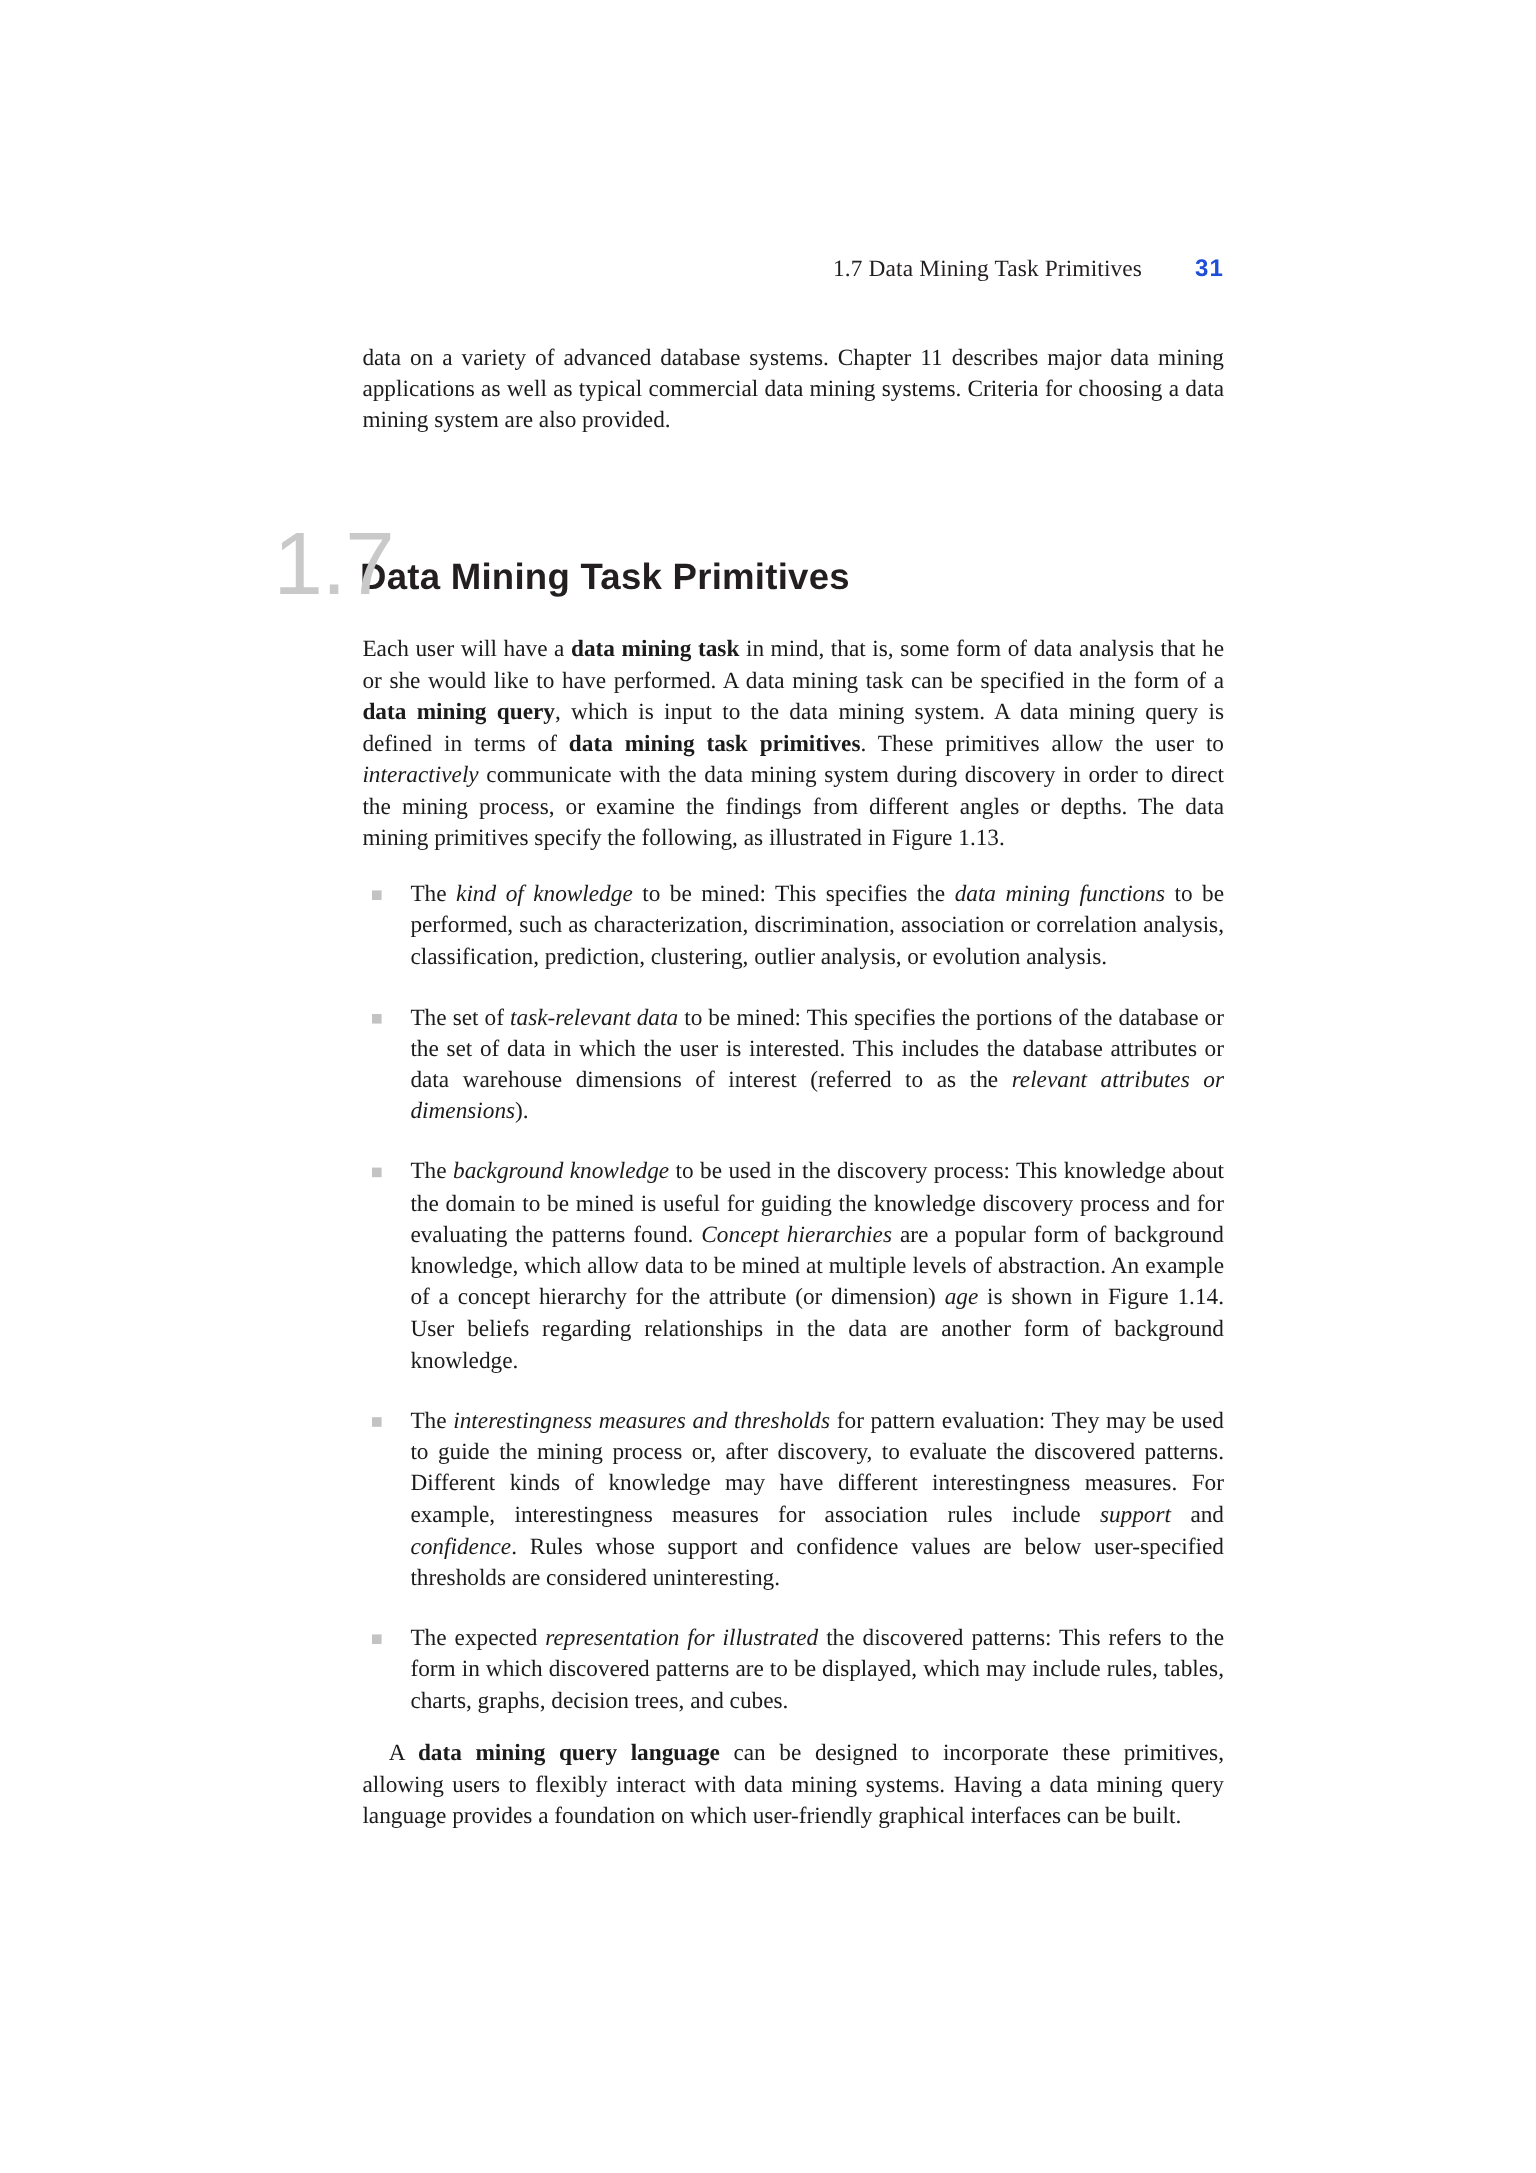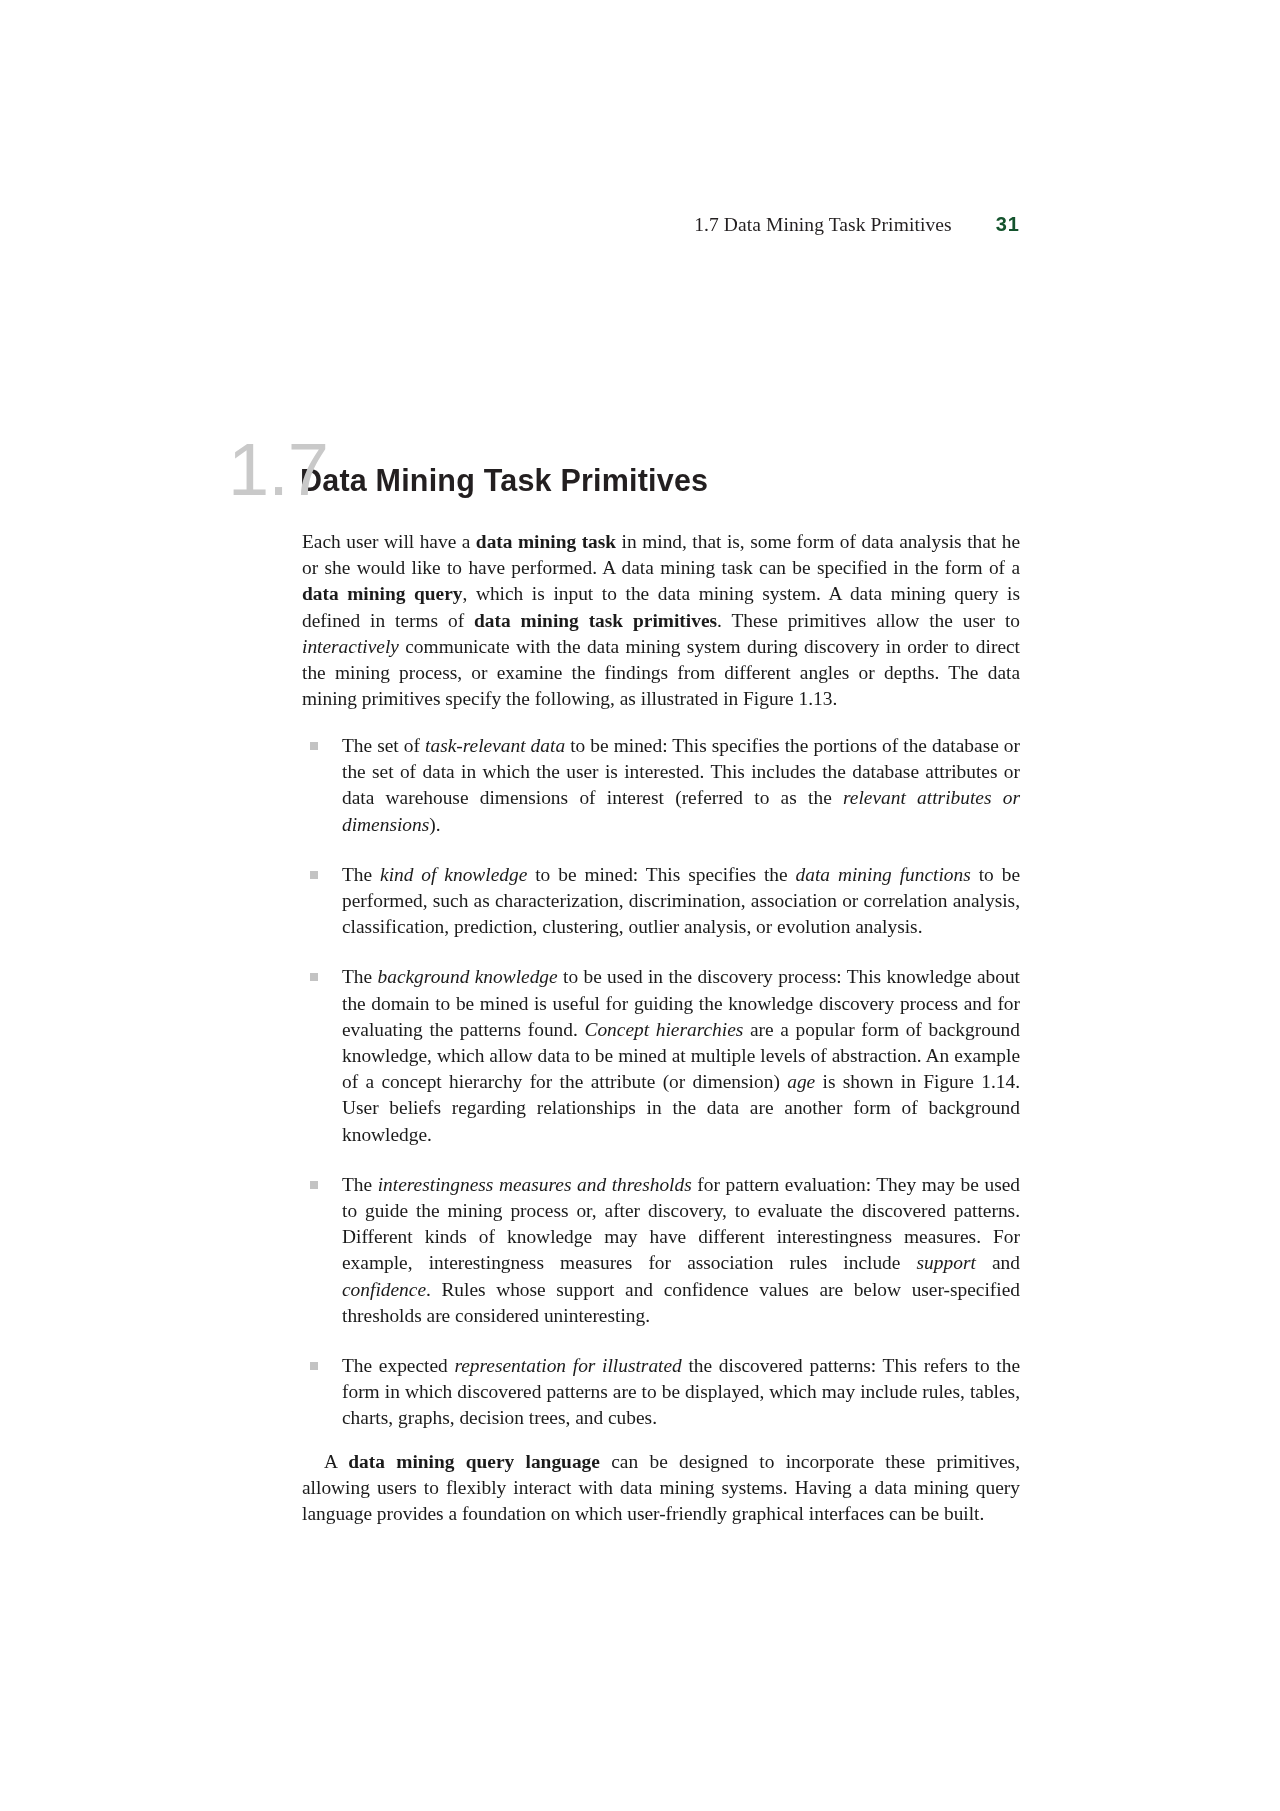--- a/index.html
+++ b/index.html
@@ -31,21 +31,21 @@
     font-family: "Liberation Serif", "DejaVu Serif", serif;
     font-size: 19.5px;
     letter-spacing: 0.1px;
     color: #231f20;
     white-space: nowrap;
   }
   .running-head .rh-pageno {
     font-family: "Liberation Sans", "DejaVu Sans", sans-serif;
     font-weight: bold;
     font-size: 20px;
-    color: #14532d;
+    color: #1d4ed8;
     margin-left: 44px;
     letter-spacing: 1px;
   }
 
   
   .col {
     position: absolute;
     left: 302px;
     width: 718px;
   }
@@ -127,41 +127,44 @@
 </head>
 <body>
 
 <div class="page">
 
   <div class="running-head">
     <span class="rh-title">1.7  Data Mining Task Primitives</span>
     <span class="rh-pageno">31</span>
   </div>
 
+  <div class="col" style="top:286px;">
+    <p class="body noindent">data on a variety of advanced database systems. Chapter 11 describes major data mining applications as well as typical commercial data mining systems. Criteria for choosing a data mining system are also provided.</p>
+  </div>
 
   <div class="section-head">
     <span class="section-num">1.7</span>
     <span class="section-title">Data Mining Task Primitives</span>
   </div>
 
   <div class="col" style="top:529px;">
     <p class="body noindent"><span>Each user will have a </span><b>data mining task</b><span> in mind, that is, some form of data analysis that he or she would like to have performed. A data mining task can be specified in the form of a </span><b>data mining query</b><span>, which is input to the data mining system. A data mining query is defined in terms of </span><b>data mining task primitives</b><span>. These primitives allow the user to </span><i>interactively</i><span> communicate with the data mining system during discovery in order to direct the mining process, or examine the findings from different angles or depths. The data mining primitives specify the following, as illustrated in Figure 1.13.</span></p>
   </div>
 
   <div class="col" style="top:733px;">
     <ul class="bullets">
 
       <li class="bullet">
         <span class="sq"></span>
-        <p><span>The set of </span><i>task-relevant data</i><span> to be mined: This specifies the portions of the database or the set of data in which the user is interested. This includes the database attributes or data warehouse dimensions of interest (referred to as the </span><i>relevant attributes or dimensions</i><span>).</span></p>
+        <p><span>The </span><i>kind of knowledge</i><span> to be mined: This specifies the </span><i>data mining functions</i><span> to be performed, such as characterization, discrimination, association or correlation analysis, classification, prediction, clustering, outlier analysis, or evolution analysis.</span></p>
       </li>
 
       <li class="bullet">
         <span class="sq"></span>
-        <p><span>The </span><i>kind of knowledge</i><span> to be mined: This specifies the </span><i>data mining functions</i><span> to be performed, such as characterization, discrimination, association or correlation analysis, classification, prediction, clustering, outlier analysis, or evolution analysis.</span></p>
+        <p><span>The set of </span><i>task-relevant data</i><span> to be mined: This specifies the portions of the database or the set of data in which the user is interested. This includes the database attributes or data warehouse dimensions of interest (referred to as the </span><i>relevant attributes or dimensions</i><span>).</span></p>
       </li>
 
       <li class="bullet">
         <span class="sq"></span>
         <p><span>The </span><i>background knowledge</i><span> to be used in the discovery process: This knowledge about the domain to be mined is useful for guiding the knowledge discovery process and for evaluating the patterns found. </span><i>Concept hierarchies</i><span> are a popular form of background knowledge, which allow data to be mined at multiple levels of abstraction. An example of a concept hierarchy for the attribute (or dimension) </span><i>age</i><span> is shown in Figure 1.14. User beliefs regarding relationships in the data are another form of background knowledge.</span></p>
       </li>
 
       <li class="bullet">
         <span class="sq"></span>
         <p><span>The </span><i>interestingness measures and thresholds</i><span> for pattern evaluation: They may be used to guide the mining process or, after discovery, to evaluate the discovered patterns. Different kinds of knowledge may have different interestingness measures. For example, interestingness measures for association rules include </span><i>support</i><span> and </span><i>confidence</i><span>. Rules whose support and confidence values are below user-specified thresholds are considered uninteresting.</span></p>

